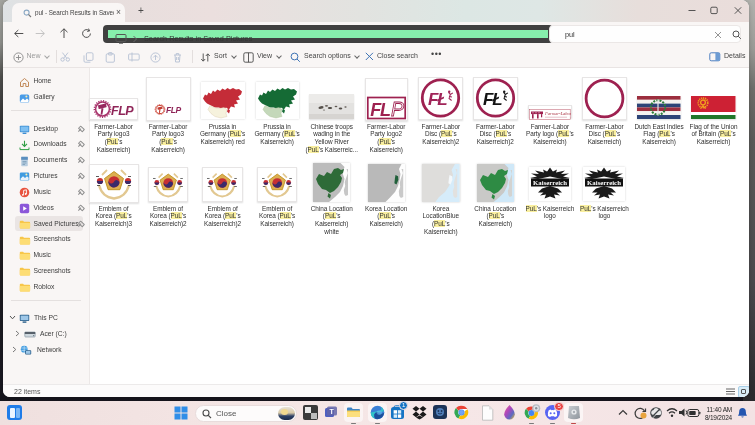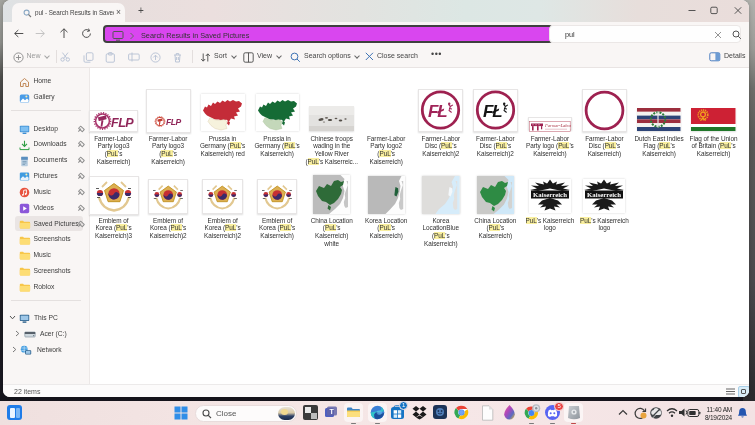--- a/index.html
+++ b/index.html
@@ -10,21 +10,21 @@
 #win{position:absolute;left:3px;top:0;width:746px;height:397px;border-radius:8px 8px 7px 7px;overflow:hidden;background:#fff;box-shadow:0 0 4px rgba(0,0,0,.22);}
 #titlebar{position:absolute;left:0;top:0;width:100%;height:22px;
 background:linear-gradient(90deg,#dee2e4 0%,#e6dedd 10%,#ebdfde 28%,#e2e3e0 48%,#dce7e4 62%,#dee7e5 72%,#e7dedb 85%,#eadddb 100%);}
 #tab{position:absolute;left:9px;top:3px;width:113px;height:19px;background:#f9f6f5;border-radius:7px 7px 0 0;}
 #tab .ttl{position:absolute;left:23px;top:5.5px;font-size:6.3px;color:#434343;white-space:nowrap;letter-spacing:-0.05px;}
 #tab .tx{position:absolute;left:104px;top:4px;font-size:8.5px;color:#555;}
 #plus{position:absolute;left:135px;top:5px;font-size:10px;color:#494949;font-weight:400;}
 .winbtn{position:absolute;top:0;width:22px;height:21px;text-align:center;color:#222;}
 
 #navrow{position:absolute;left:0;top:22px;width:100%;height:23px;background:#f9f6f5;}
-#addr{position:absolute;left:100px;top:2.5px;width:450px;height:18px;background:#d946ef;border:2px solid #404040;border-radius:4px;}
+#addr{position:absolute;left:100px;top:2.5px;width:450px;height:18px;background:#86efac;border:5px solid #404040;border-radius:4px;}
 #addr .txt{position:absolute;left:36px;top:4.5px;font-size:7.3px;color:#333;}
 #srch{position:absolute;left:546px;top:2.5px;width:192px;height:18px;background:#fefefe;border:1px solid #ebe7e6;border-radius:4px;}
 #srch .txt{position:absolute;left:15px;top:4.5px;font-size:7.3px;color:#333;}
 
 #toolbar{position:absolute;left:0;top:45px;width:100%;height:23px;background:#f9f6f5;border-bottom:1px solid #e9e4e3;}
 .tbt{position:absolute;top:7px;font-size:7px;color:#454545;white-space:nowrap;}
 .tbtg{position:absolute;top:7px;font-size:7px;color:#9a9a9a;white-space:nowrap;}
 .chev{position:absolute;top:9px;width:4px;height:4px;border-right:1px solid #666;border-bottom:1px solid #666;transform:rotate(45deg);}
 .vsep{position:absolute;top:5px;width:1px;height:13px;background:#e3dedd;}
 
@@ -312,21 +312,21 @@
       <svg style="left:12px;" width="12" height="11" viewBox="0 0 12 11">
           <circle cx="4.2" cy="4.2" r="3.4" fill="#3f9be0"></circle>
           <path d="M1.2 3 h6 M1.2 5.4 h6 M4.2 0.8 v6.8" stroke="#d8ecfa" stroke-width="0.6" fill="none"></path>
           <rect x="5.2" y="5.2" width="6" height="4.4" rx="0.8" fill="#2b5f8a"></rect>
           <rect x="6" y="6" width="4.4" height="2.8" fill="#9ec7e8"></rect>
         </svg>
       <span class="lbl" style="left:29px;">Network</span>
       </div>
   </div>
   <div id="content"></div>
-  <div id="grid" style="position:absolute;left:0;top:12px;width:746px;height:384px;">
+  <div id="grid" style="position:absolute;left:0;top:0;width:746px;height:384px;">
 
     <div class="card" style="left:86px;top:97.5px;width:49px;height:22.5px;">
       <svg width="47" height="20.5" viewBox="0 0 47 20.5">
         <circle cx="12.5" cy="10" r="8.1" fill="none" stroke="#a8336b" stroke-width="1.6" stroke-dasharray="1.2 1.2"></circle>
         <circle cx="12.5" cy="10" r="6.9" fill="#fff" stroke="#a8336b" stroke-width="1.5"></circle>
         <rect x="8.2" y="5.4" width="8.2" height="3.8" rx="0.4" fill="#97295f" transform="rotate(-13 12.3 7.3)"></rect>
         <path d="M11.5 9 L13.5 9.4 L12.3 15.8 L10.6 15.4 Z" fill="#97295f"></path>
         <text x="21" y="15.5" font-family="Liberation Sans" font-style="italic" font-weight="bold" font-size="12.5" fill="#8f2558" letter-spacing="-0.5">FLP</text>
       </svg>
     </div>
@@ -362,20 +362,27 @@
         <rect width="45.5" height="25.5" fill="#e3e2e0"></rect>
         <rect y="0" width="45.5" height="9" fill="#ecebe9"></rect>
         <rect y="20" width="45.5" height="5.5" fill="#d6d4d1"></rect>
         <ellipse cx="12" cy="13.5" rx="2.6" ry="1.4" fill="#55504a" transform="rotate(-12 12 13.5)"></ellipse>
         <ellipse cx="17.5" cy="11.8" rx="1.6" ry="0.9" fill="#6a645e"></ellipse>
         <ellipse cx="21" cy="14" rx="2.2" ry="1.1" fill="#49443e"></ellipse>
         <ellipse cx="27" cy="12.5" rx="1.4" ry="0.8" fill="#5e5852"></ellipse>
         <ellipse cx="31.5" cy="14.5" rx="1.8" ry="0.9" fill="#524d47"></ellipse>
         <ellipse cx="15" cy="16" rx="1.1" ry="0.6" fill="#756f68"></ellipse>
         <ellipse cx="36.5" cy="13" rx="1.2" ry="0.7" fill="#605a54"></ellipse>
+      </svg>
+    </div>
+    <div class="card" style="left:361.7px;top:77.5px;width:43px;height:43px;">
+      <svg width="41" height="41" viewBox="0 0 41 41">
+        <rect x="1.8" y="18.5" width="37.4" height="21" fill="#fff" stroke="#9e2150" stroke-width="1.7"></rect>
+        <text x="4.2" y="36.5" font-family="Liberation Sans" font-style="italic" font-weight="bold" font-size="18" fill="#9e2150" letter-spacing="-1.2">FL</text>
+        <text x="25" y="37" font-family="Liberation Sans" font-style="italic" font-size="19.5" fill="none" stroke="#9e2150" stroke-width="0.85">P</text>
       </svg>
     </div>
     <div class="card" style="left:415.3px;top:77px;width:45px;height:42.5px;">
       <svg width="43" height="40.5" viewBox="0 0 43 40.5">
         <circle cx="21.5" cy="20" r="18.2" fill="none" stroke="#9e2150" stroke-width="2.8"></circle>
         <text x="9" y="26.5" font-family="Liberation Sans" font-style="italic" font-weight="bold" font-size="17" fill="#a02458" letter-spacing="-1.2">FŁ</text>
         <path d="M29.5 14.5 l1.8 2 -1.2 4 2.5 2 M31.3 16.5 l2.6 -1.6 M30 18.5 l3 0.5" stroke="#a02458" stroke-width="1.1" fill="none"></path>
           <circle cx="30.2" cy="13.8" r="1.2" fill="#a02458"></circle>
       </svg>
     </div>

